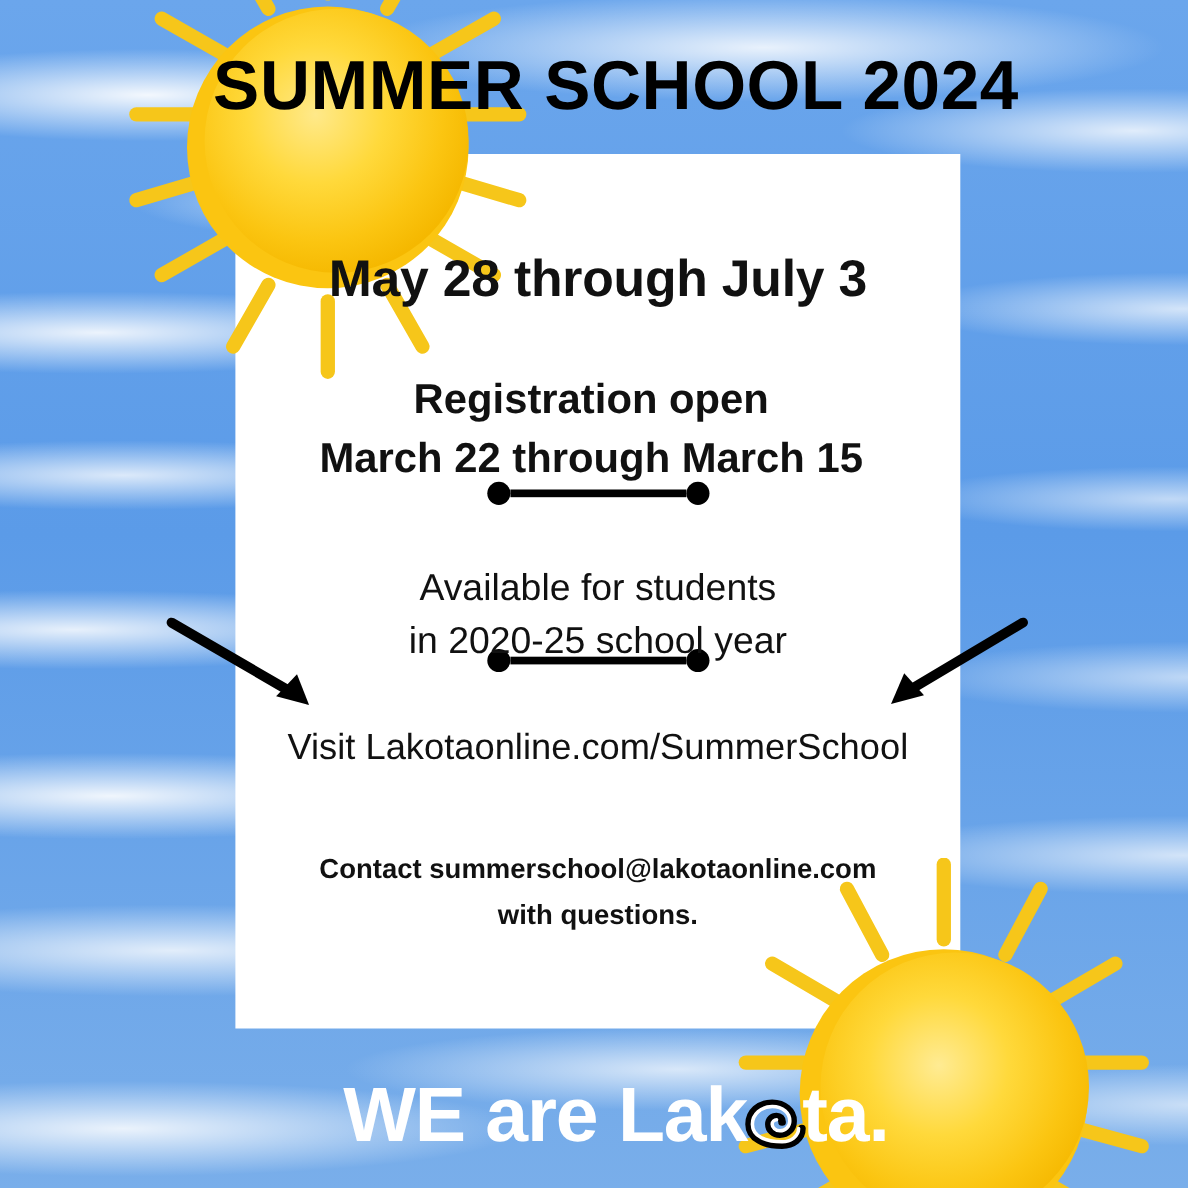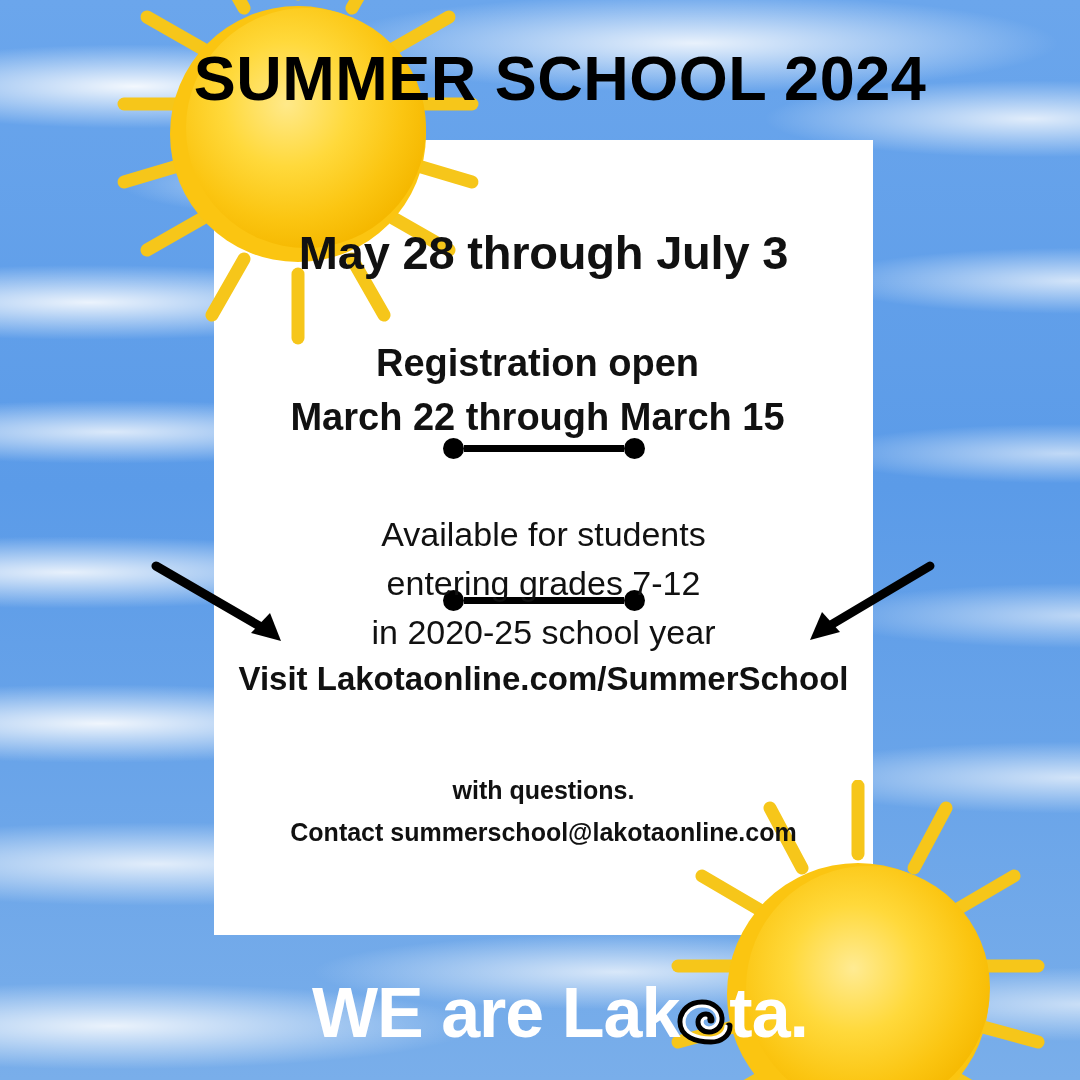--- a/index.html
+++ b/index.html
@@ -95,21 +95,21 @@
     font-size: 38px; font-weight: 600; line-height: 54px;
     white-space: nowrap;
   }
   .block-avail {
     position: absolute; left: 0; right: 0; top: 370px;
     font-size: 34px; font-weight: 400; line-height: 49px;
     white-space: nowrap;
   }
   .visit {
     position: absolute; left: 0; right: 0; top: 520px;
-    font-size: 33px; font-weight: 700;
+    font-size: 33px; font-weight: 400;
     white-space: nowrap;
   }
   .contact {
     position: absolute; left: 0; right: 0; top: 629px;
     font-size: 25px; font-weight: 600; line-height: 42px;
     white-space: nowrap;
   }
 
   
   .arrows { position: absolute; inset: 0; z-index: 7; pointer-events: none; }
@@ -236,29 +236,28 @@
     <div class="divider-2">
       <div class="divider">
         <span class="dot"></span>
         <span class="bar"></span>
         <span class="dot"></span>
       </div>
     </div>
 
     <div class="block-avail">
       <div>Available for students</div>
-      <div>entering grades 7-12</div>
       <div>in 2020-25 school year</div>
     </div>
 
     <div class="visit">Visit Lakotaonline.com/SummerSchool</div>
 
     <div class="contact">
+      <div>Contact summerschool@lakotaonline.com</div>
       <div>with questions.</div>
-      <div>Contact summerschool@lakotaonline.com</div>
     </div>
   </div>
 
   <svg class="arrows" viewBox="0 0 1080 1080" width="1080" height="1080" aria-hidden="true">
     <g>
       <line x1="156" y1="566" x2="268" y2="631" stroke="#000" stroke-width="9" stroke-linecap="round"></line>
       <polygon points="281,641 251,633 270,613" fill="#000"></polygon>
     </g>
     <g>
       <line x1="930" y1="566" x2="824" y2="629" stroke="#000" stroke-width="9" stroke-linecap="round"></line>

